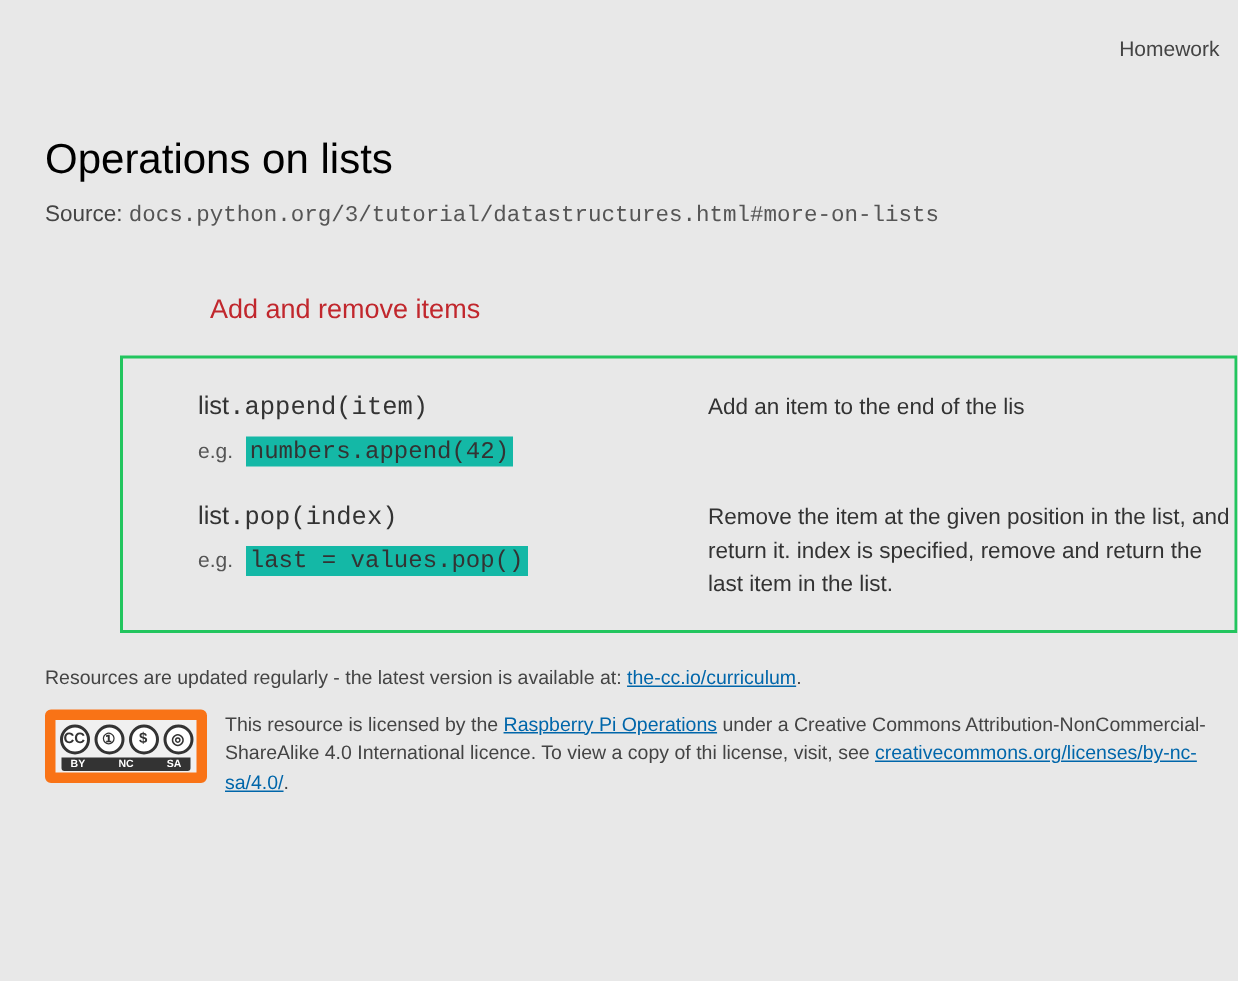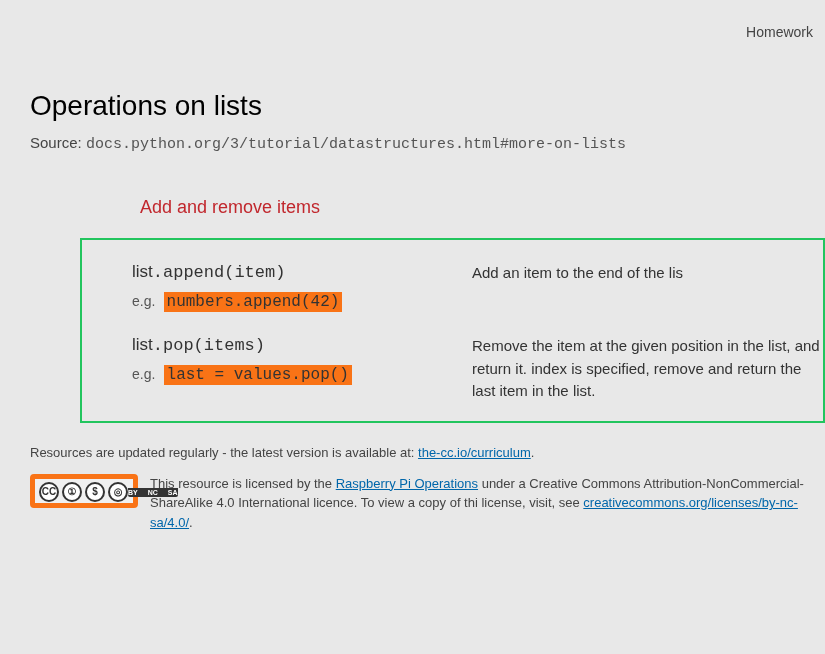--- a/index.html
+++ b/index.html
@@ -89,21 +89,21 @@
       font-size: 15px;
       color: #444;
     }
     .eg-label {
       font-size: 14px;
       color: #555;
       margin-right: 4px;
     }
     .code-hl {
       font-family: "Courier New", Courier, monospace;
-      background: #f97316;
+      background: #14b8a6;
       padding: 1px 3px;
       font-size: 16px;
       color: #333;
     }
     .footer-note {
       font-size: 13px;
       color: #444;
       margin-left: 0;
       margin-bottom: 14px;
     }
@@ -111,23 +111,23 @@
       color: #0066aa;
       text-decoration: underline;
     }
     .license-block {
       display: flex;
       align-items: flex-start;
       gap: 12px;
     }
     .cc-badge {
       display: flex;
-      flex-direction: row;
+      flex-direction: column;
       align-items: center;
-      border: 5px solid #f97316;
+      border: 7px solid #f97316;
       border-radius: 4px;
       background: #f0f0f0;
       padding: 3px 4px 1px 4px;
       min-width: 108px;
     }
     .cc-icons {
       display: flex;
       gap: 3px;
     }
     .cc-circle {
@@ -187,21 +187,21 @@
         <span class="eg-label">e.g.</span>
         <span class="code-hl">numbers.append(42)</span>
       </div>
     </div>
     <div class="method-right">Add an item to the end of the lis</div>
   </div>
 
   <div class="method-row">
     <div class="method-left">
       <div class="sig">
-        <span>list</span><span class="mono">.</span><span class="mono">pop(items)</span>
+        <span>list</span><span class="mono">.</span><span class="mono">pop(index)</span>
       </div>
       <div class="eg-line">
         <span class="eg-label">e.g.</span>
         <span class="code-hl">last = values.pop()</span>
       </div>
     </div>
     <div class="method-right">Remove the item at the given position in the list, and return it. index is specified, remove and return the last item in the list.</div>
   </div>
 
 </div>

